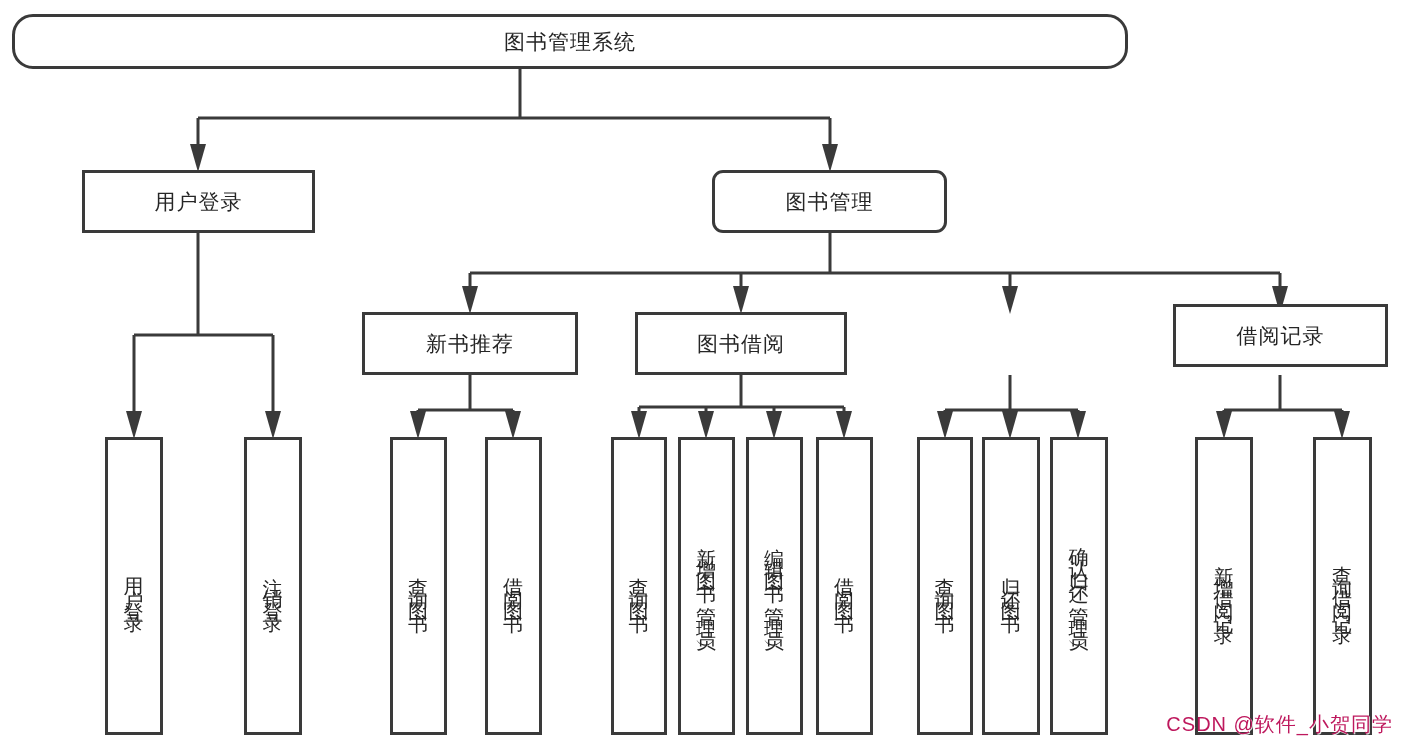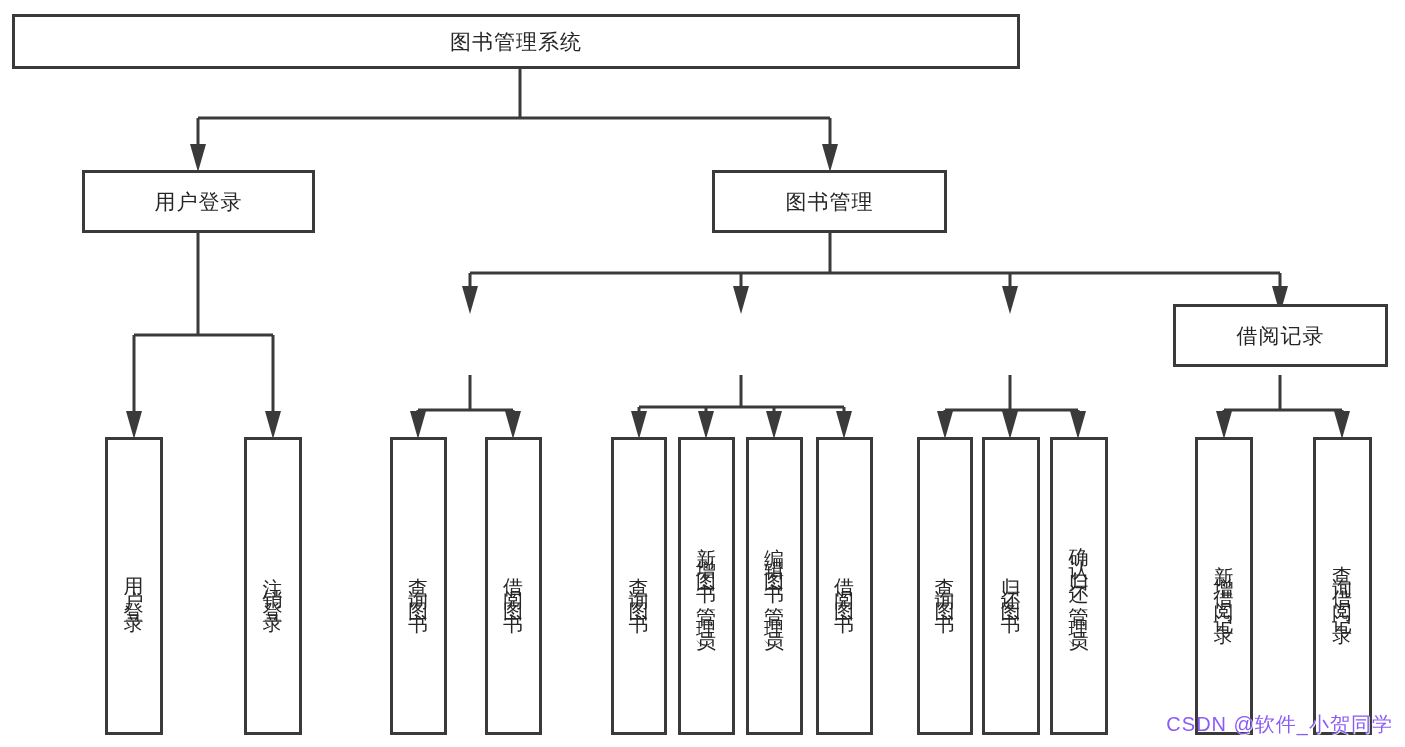--- a/index.html
+++ b/index.html
@@ -41,21 +41,21 @@
     line-height:1;
     white-space:nowrap;
     color:#262626;
   }
   svg.wires{position:absolute;left:0;top:0;z-index:1;}
   .watermark{
     position:absolute;
     right:12px;
     bottom:9px;
     font-size:20px;
-    color:#8b5cf6;
+    color:#be185d;
     letter-spacing:1px;
     z-index:5;
     text-shadow:1px 1px 0 rgba(255,255,255,.85);
     white-space:nowrap;
   }
 </style>
 </head>
 <body>
 
 <div class="canvas">
@@ -93,31 +93,37 @@
       <polygon points="766,411 782,411 774,439"></polygon>
       <polygon points="836,411 852,411 844,439"></polygon>
       <polygon points="937,411 953,411 945,439"></polygon>
       <polygon points="1002,411 1018,411 1010,439"></polygon>
       <polygon points="1070,411 1086,411 1078,439"></polygon>
       <polygon points="1216,411 1232,411 1224,439"></polygon>
       <polygon points="1334,411 1350,411 1342,439"></polygon>
     </g>
   </svg>
 
-  <div class="box" style="left:12px;top:14px;width:1008px;height:55px;">
+  <div class="box" style="left:12px;top:14px;width:1116px;height:55px;border-radius:21px;">
     <span>图书管理系统</span>
   </div>
 
   <div class="box" style="left:82px;top:170px;width:233px;height:63px;">
     <span>用户登录</span>
   </div>
-  <div class="box" style="left:712px;top:170px;width:235px;height:63px;">
+  <div class="box" style="left:712px;top:170px;width:235px;height:63px;border-radius:11px;">
     <span>图书管理</span>
   </div>
 
+  <div class="box" style="left:362px;top:312px;width:216px;height:63px;">
+    <span>新书推荐</span>
+  </div>
+  <div class="box" style="left:635px;top:312px;width:212px;height:63px;">
+    <span>图书借阅</span>
+  </div>
   <div class="box" style="left:1173px;top:304px;width:215px;height:63px;">
     <span>借阅记录</span>
   </div>
 
   <div class="vbox" style="left:105px;top:437px;width:58px;height:298px;">
     <span class="vtext">用户登录</span>
   </div>
   <div class="vbox" style="left:244px;top:437px;width:58px;height:298px;">
     <span class="vtext">注销登录</span>
   </div>

